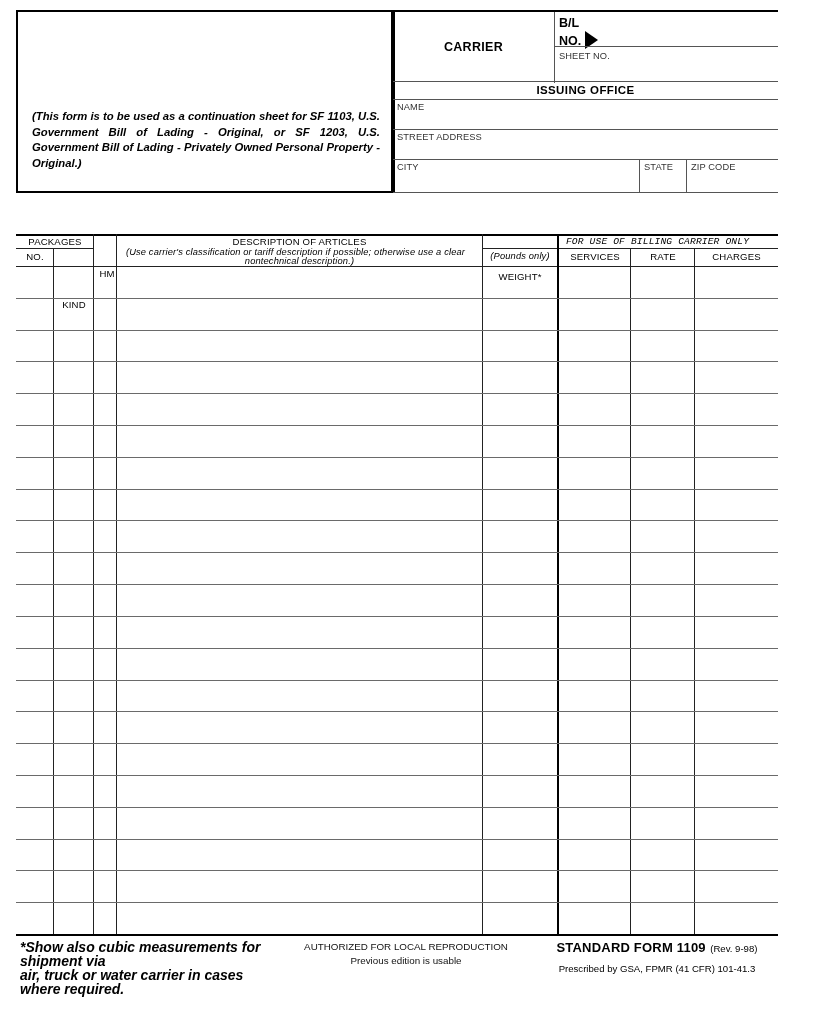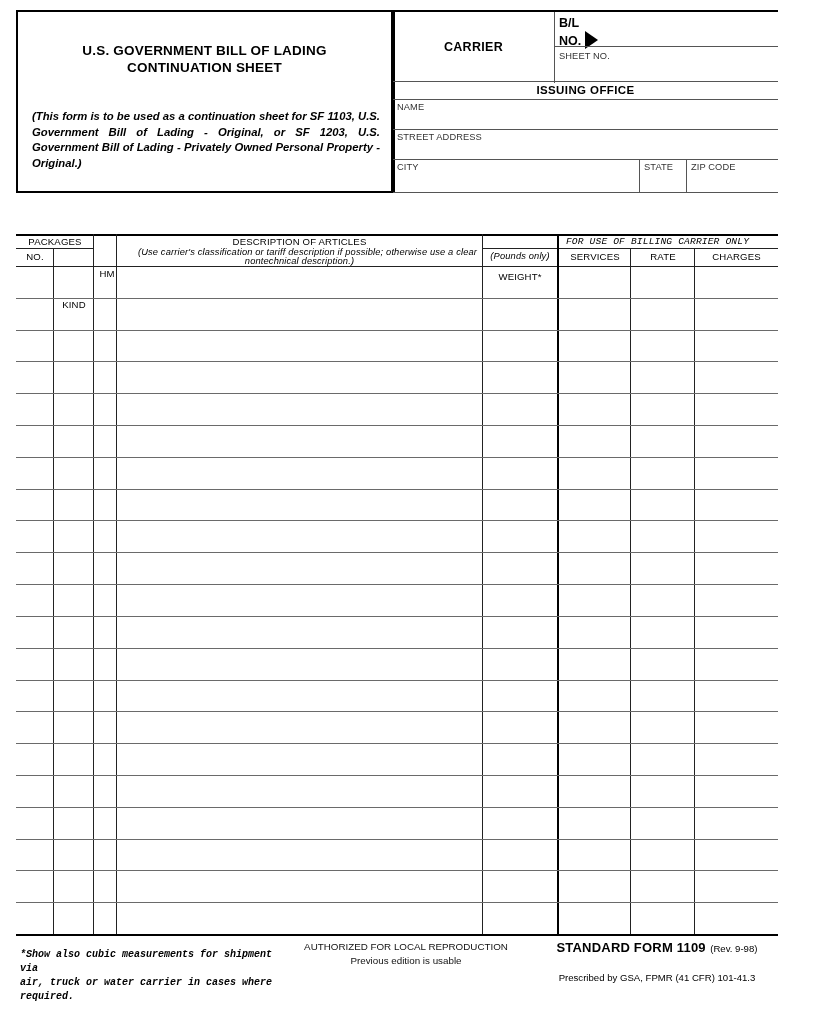--- a/index.html
+++ b/index.html
@@ -180,27 +180,26 @@
   .footer {
     position: absolute;
     left: 16px;
     top: 938px;
     width: 762px;
     height: 45px;
   }
   .foot-left {
     position: absolute;
     left: 4px;
-    top: 10px;
+    top: 2px;
     width: 255px;
-    font-size: 10px;
+    font-size: 14px;
     font-weight: bold;
     font-style: italic;
     line-height: 14px;
-    font-family: Liberation Mono, monospace;
   }
   .foot-mid {
     position: absolute;
     left: 270px;
     top: 2px;
     width: 240px;
     text-align: center;
     font-size: 9.8px;
     line-height: 14px;
     color: #111;
@@ -217,35 +216,31 @@
     font-size: 13px;
     font-weight: bold;
     letter-spacing: 0.2px;
   }
   .sf-rev {
     font-size: 9.6px;
   }
   .sf-pres {
     font-size: 9.6px;
     display: block;
-    margin-top: 15px;
+    margin-top: 6px;
   }
 </style>
 </head>
 <body>
 
 <div class="page">
 
   <div class="header">
 
     <div class="title-panel">
-      <div class="form-title">
-        <div>U.S. GOVERNMENT BILL OF LADING</div>
-        <div>CONTINUATION SHEET</div>
-      </div>
       <div class="form-note">(This form is to be used as a continuation sheet for SF 1103, U.S. Government Bill of Lading - Original, or SF 1203, U.S. Government Bill of Lading - Privately Owned Personal Property - Original.)</div>
     </div>
 
     <div class="right-head">
 
       <div class="vline thick" style="left:0px; top:0px; height:183px;"></div>
       <div class="hline thick" style="left:0px; top:0px; width:385px;"></div>
 
       <div class="original-cell">CARRIER</div>
 
@@ -286,21 +281,21 @@
     <div class="tbl-line h dark" style="left:0px; top:14px; width:78px;"></div>
     <div class="tbl-line h dark" style="left:467px; top:14px; width:295px;"></div>
     <div class="tbl-line h dark" style="left:0px; top:32px; width:762px;"></div>
 
     <div class="th" style="left:0px; top:2px; width:78px;">PACKAGES</div>
     <div class="th" style="left:0px; top:17px; width:38px;">NO.</div>
     <div class="th" style="left:38px; top:17px; width:40px;margin-top:48px;">KIND</div>
     <div class="th" style="left:80px; top:10px; width:22px;margin-top:24px;">HM</div>
 
     <div class="th" style="left:102px; top:2px; width:363px;">DESCRIPTION OF ARTICLES</div>
-    <div class="th italic small" style="left:110px; top:13px; width:363px;">(Use carrier's classification or tariff description if possible; otherwise use a clear</div>
+    <div class="th italic small" style="left:98px; top:13px; width:363px;">(Use carrier's classification or tariff description if possible; otherwise use a clear</div>
     <div class="th italic small" style="left:102px; top:22px; width:363px;">nontechnical description.)</div>
 
     <div class="th" style="left:467px; top:5px; width:74px;margin-top:32px;">WEIGHT*</div>
     <div class="th italic small" style="left:467px; top:17px; width:74px;">(Pounds only)</div>
 
     <div class="th italic" style="left:532px; top:2px; width:219px;font-family:Liberation Mono, monospace;">FOR USE OF BILLING CARRIER ONLY</div>
     <div class="th" style="left:543px; top:17px; width:72px;">SERVICES</div>
     <div class="th" style="left:615px; top:17px; width:64px;">RATE</div>
     <div class="th" style="left:679px; top:17px; width:83px;">CHARGES</div>
 

